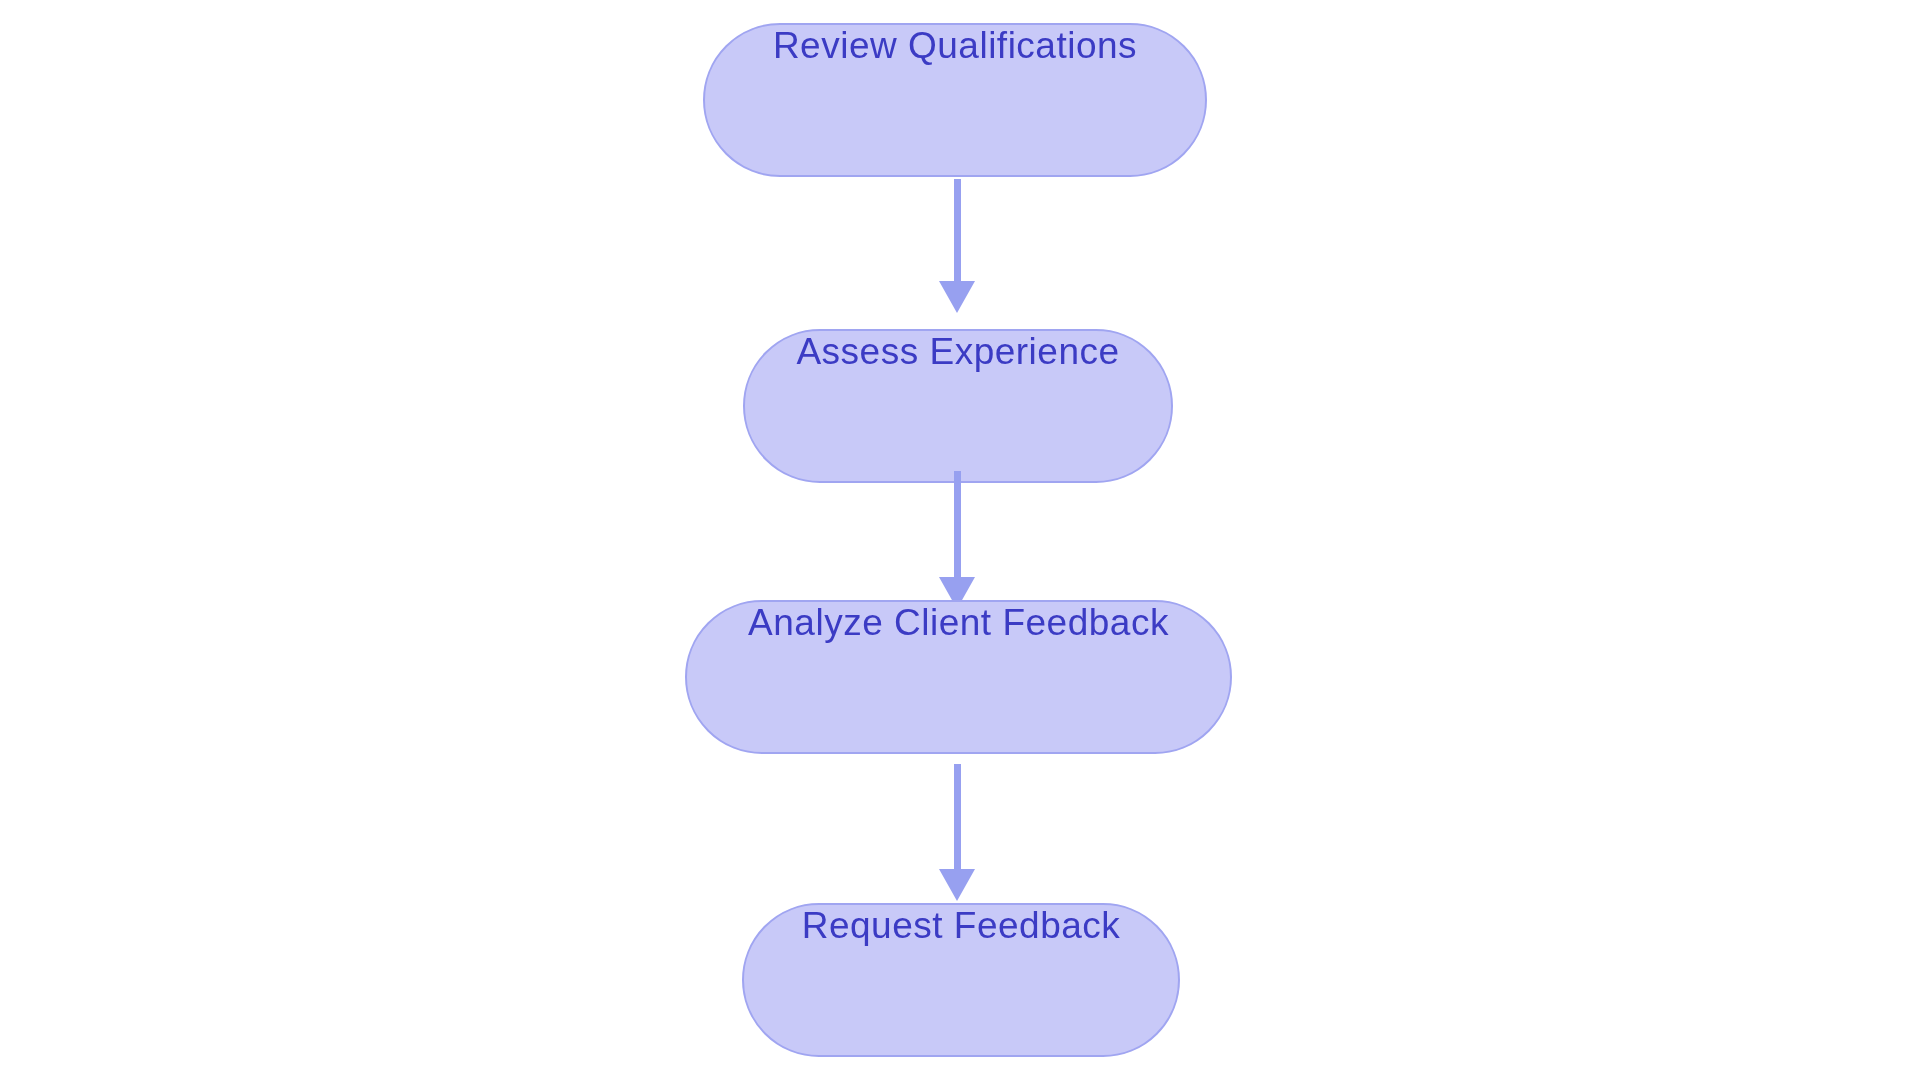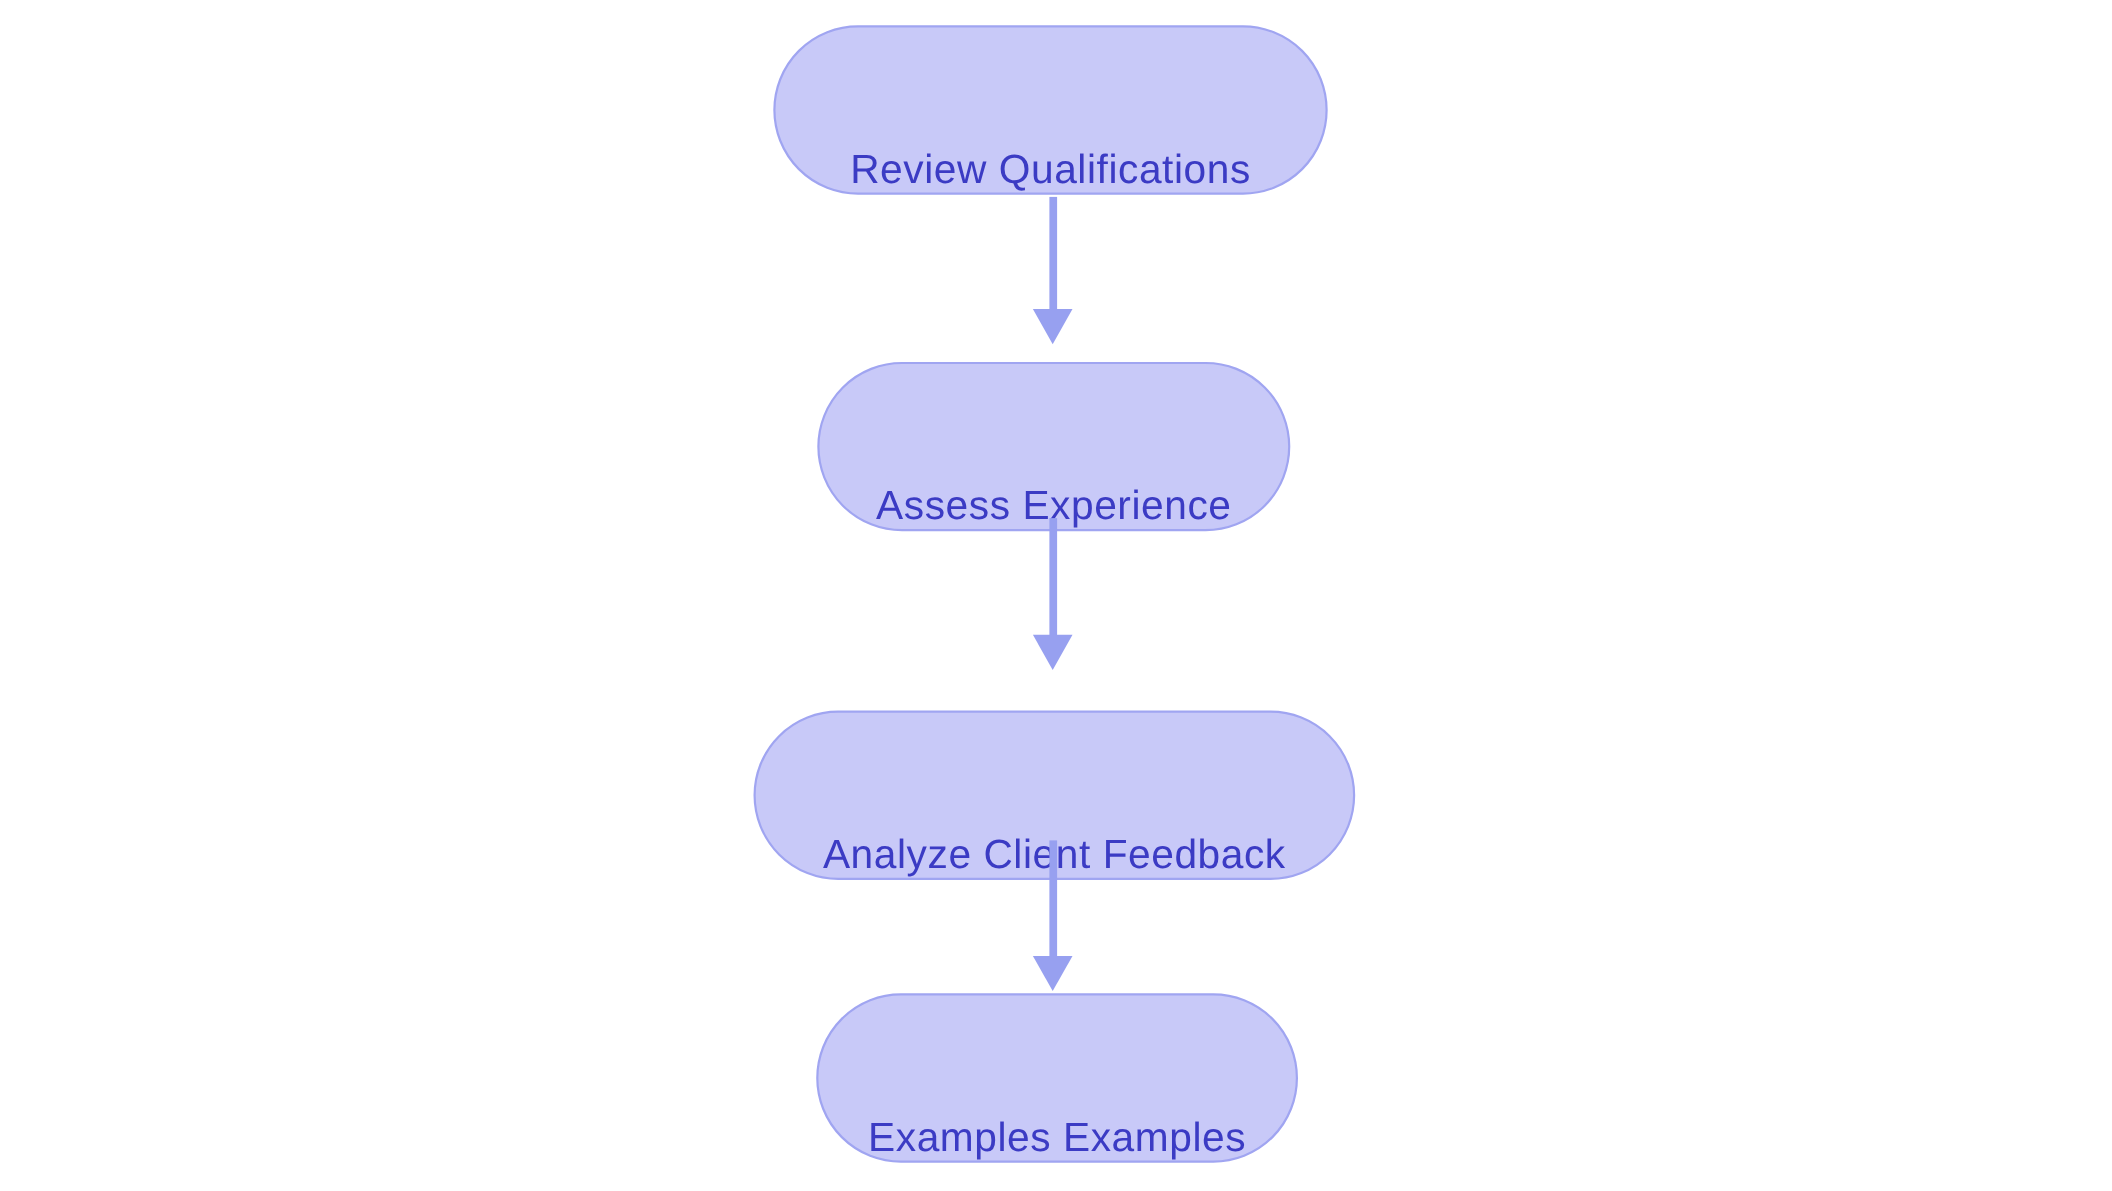--- a/index.html
+++ b/index.html
@@ -16,21 +16,21 @@
     overflow: hidden;
   }
   .node {
     position: absolute;
     height: 154px;
     box-sizing: border-box;
     background: var(--node-fill, #c8c9f8);
     border: 2px solid var(--node-border, #a0a5f1);
     border-radius: 80px;
     display: flex;
-    align-items: flex-end;
+    align-items: flex-start;
     justify-content: center;
   }
   .node-label {
     color: var(--node-text, #3b3bc4);
     font-size: 37px;
     letter-spacing: 0.5px;
     white-space: nowrap;
   }
   .arrow {
     position: absolute;
@@ -51,21 +51,21 @@
     left: 0;
     width: 0;
     height: 0;
     border-left: 18px solid transparent;
     border-right: 18px solid transparent;
     border-top: 32px solid var(--arrow, #97a0f0);
   }
   
   #node-0 { left: 703px; top: 23px;  width: 504px; }
   #node-1 { left: 743px; top: 329px; width: 430px; }
-  #node-2 { left: 685px; top: 646px; width: 547px; }
+  #node-2 { left: 685px; top: 600px; width: 547px; }
   #node-3 { left: 742px; top: 903px; width: 438px; }
   #arrow-0 { left: 939px; top: 179px; height: 134px; }
   #arrow-1 { left: 939px; top: 471px; height: 138px; }
   #arrow-2 { left: 939px; top: 764px; height: 137px; }
 </style>
 </head>
 <body>
 
 <div class="canvas">
 
@@ -90,16 +90,16 @@
   <div class="node" id="node-2">
     <span class="node-label">Analyze Client Feedback</span>
   </div>
 
   <div class="arrow" id="arrow-2">
     <div class="arrow-line"></div>
     <div class="arrow-head"></div>
   </div>
 
   <div class="node" id="node-3">
-    <span class="node-label">Examples Examples</span>
+    <span class="node-label">Request Feedback</span>
   </div>
 
 </div>
 
 </body></html>

